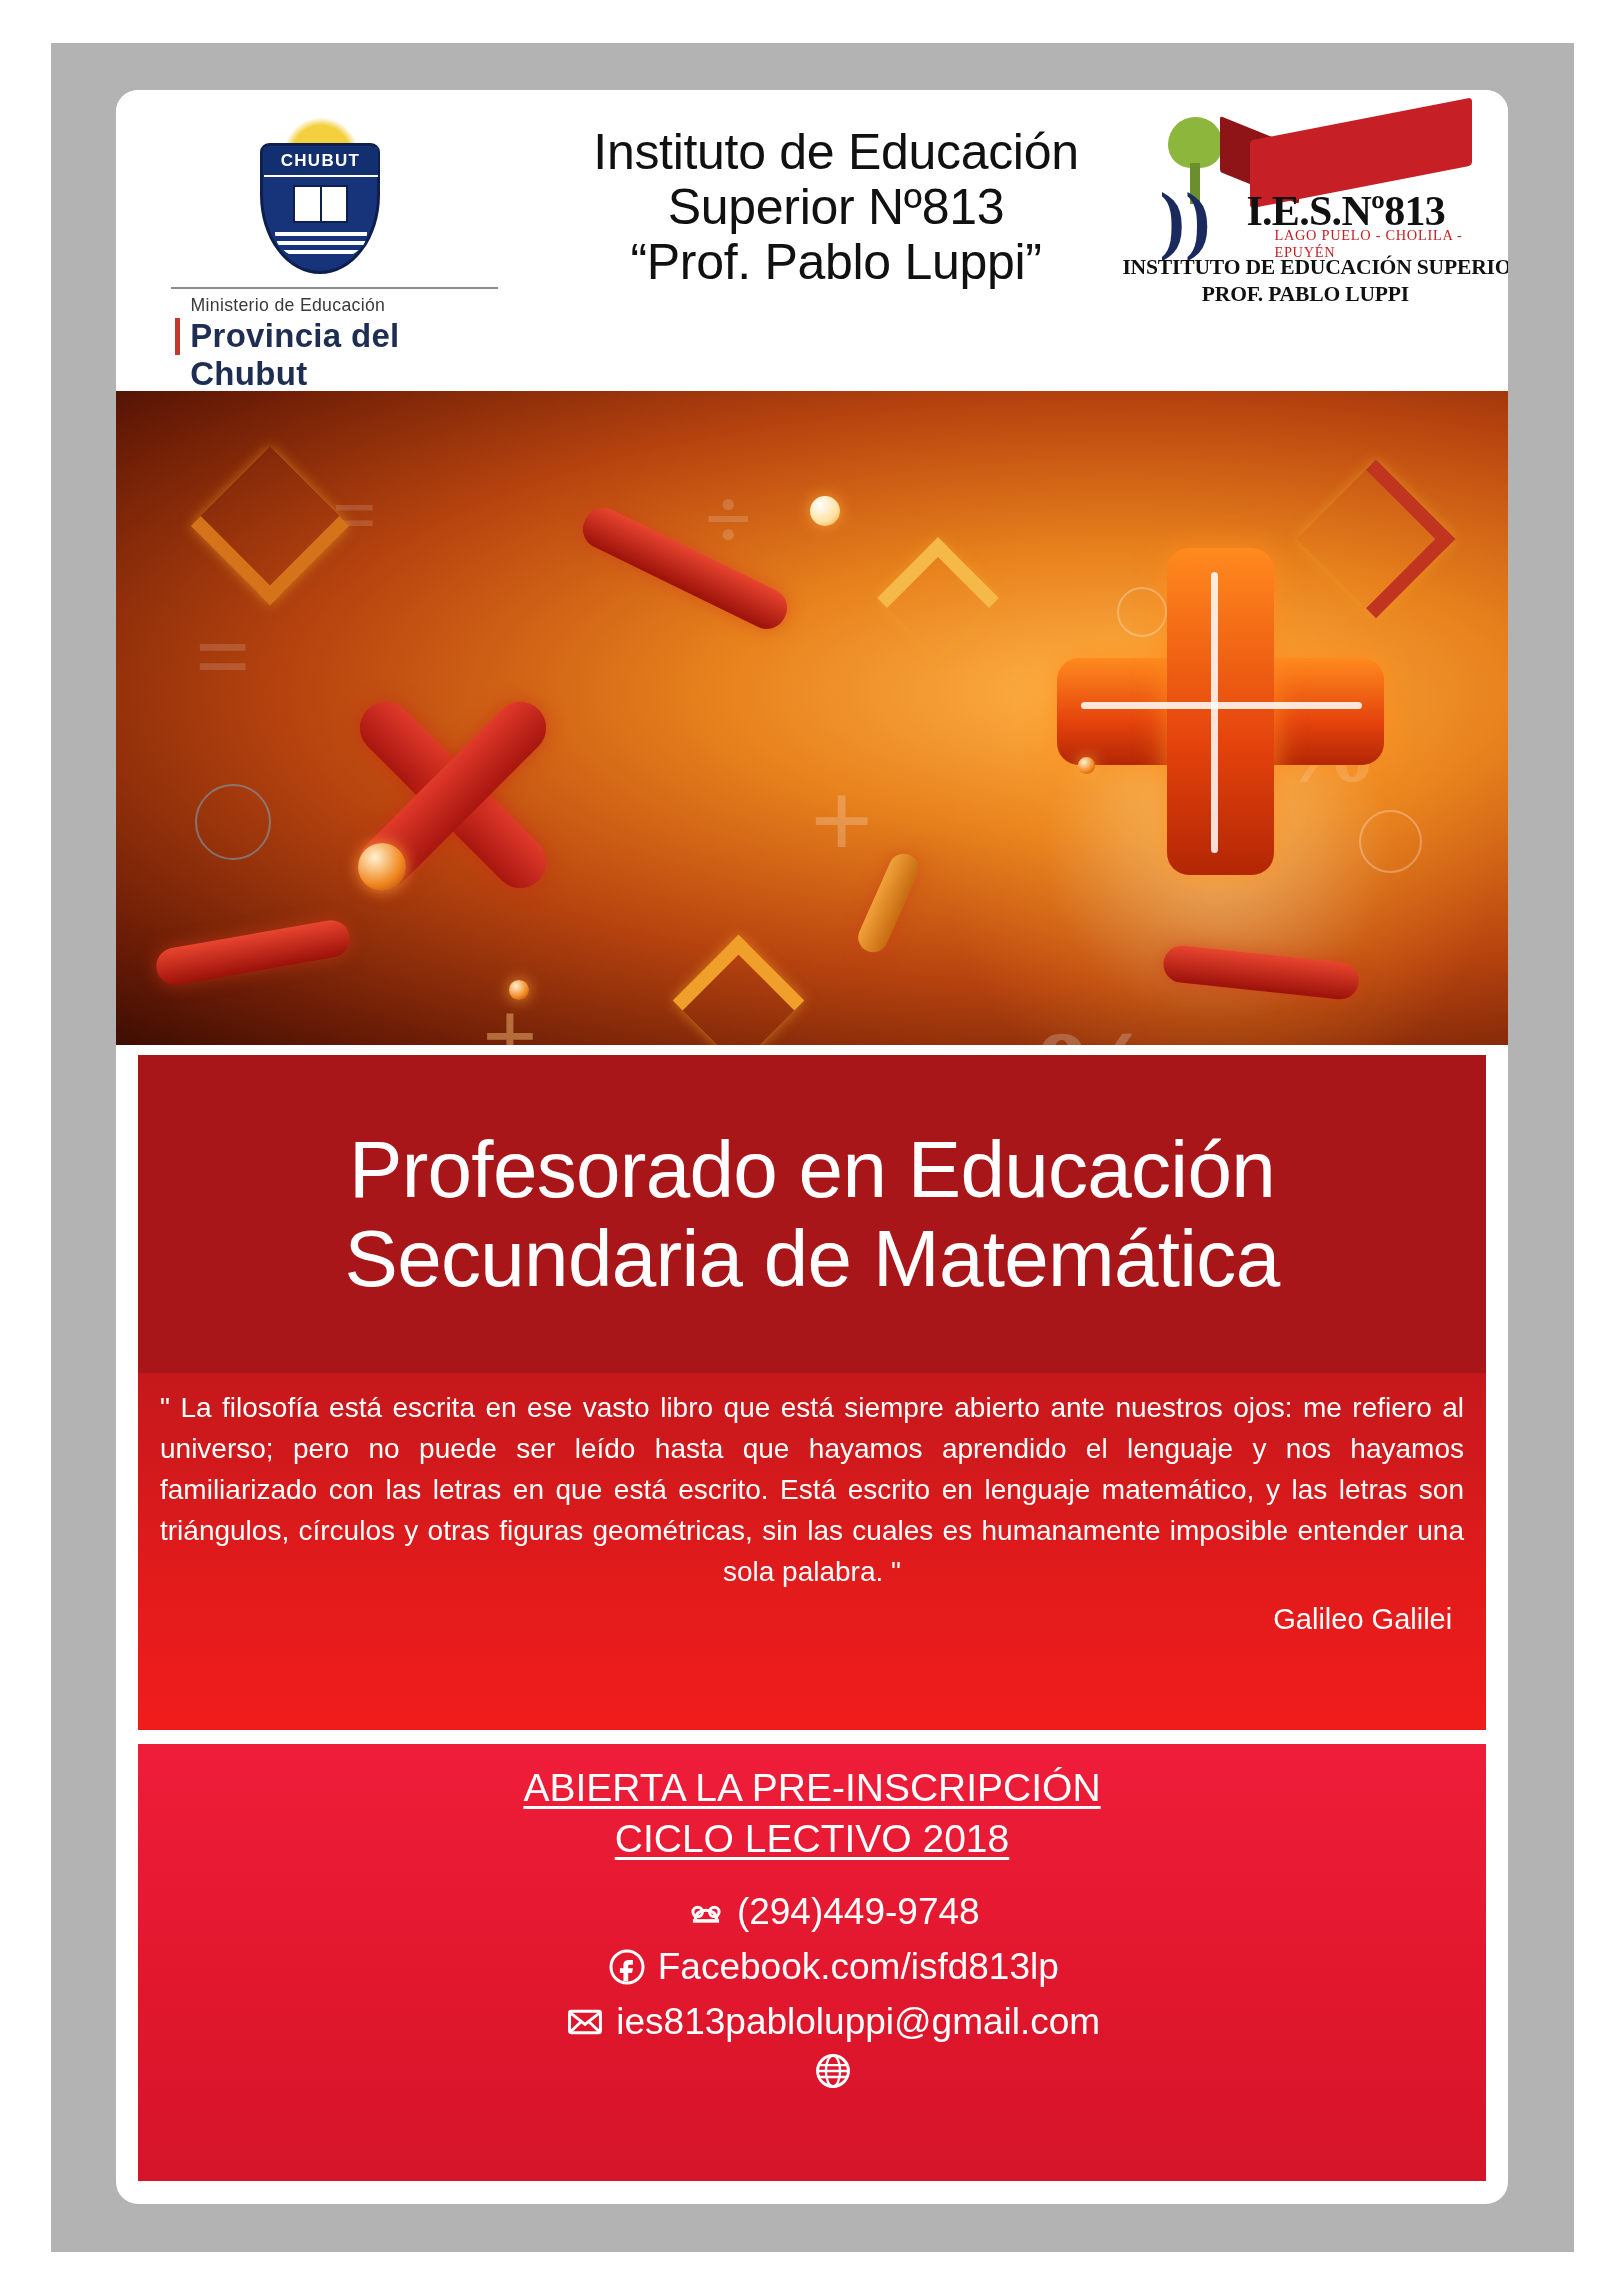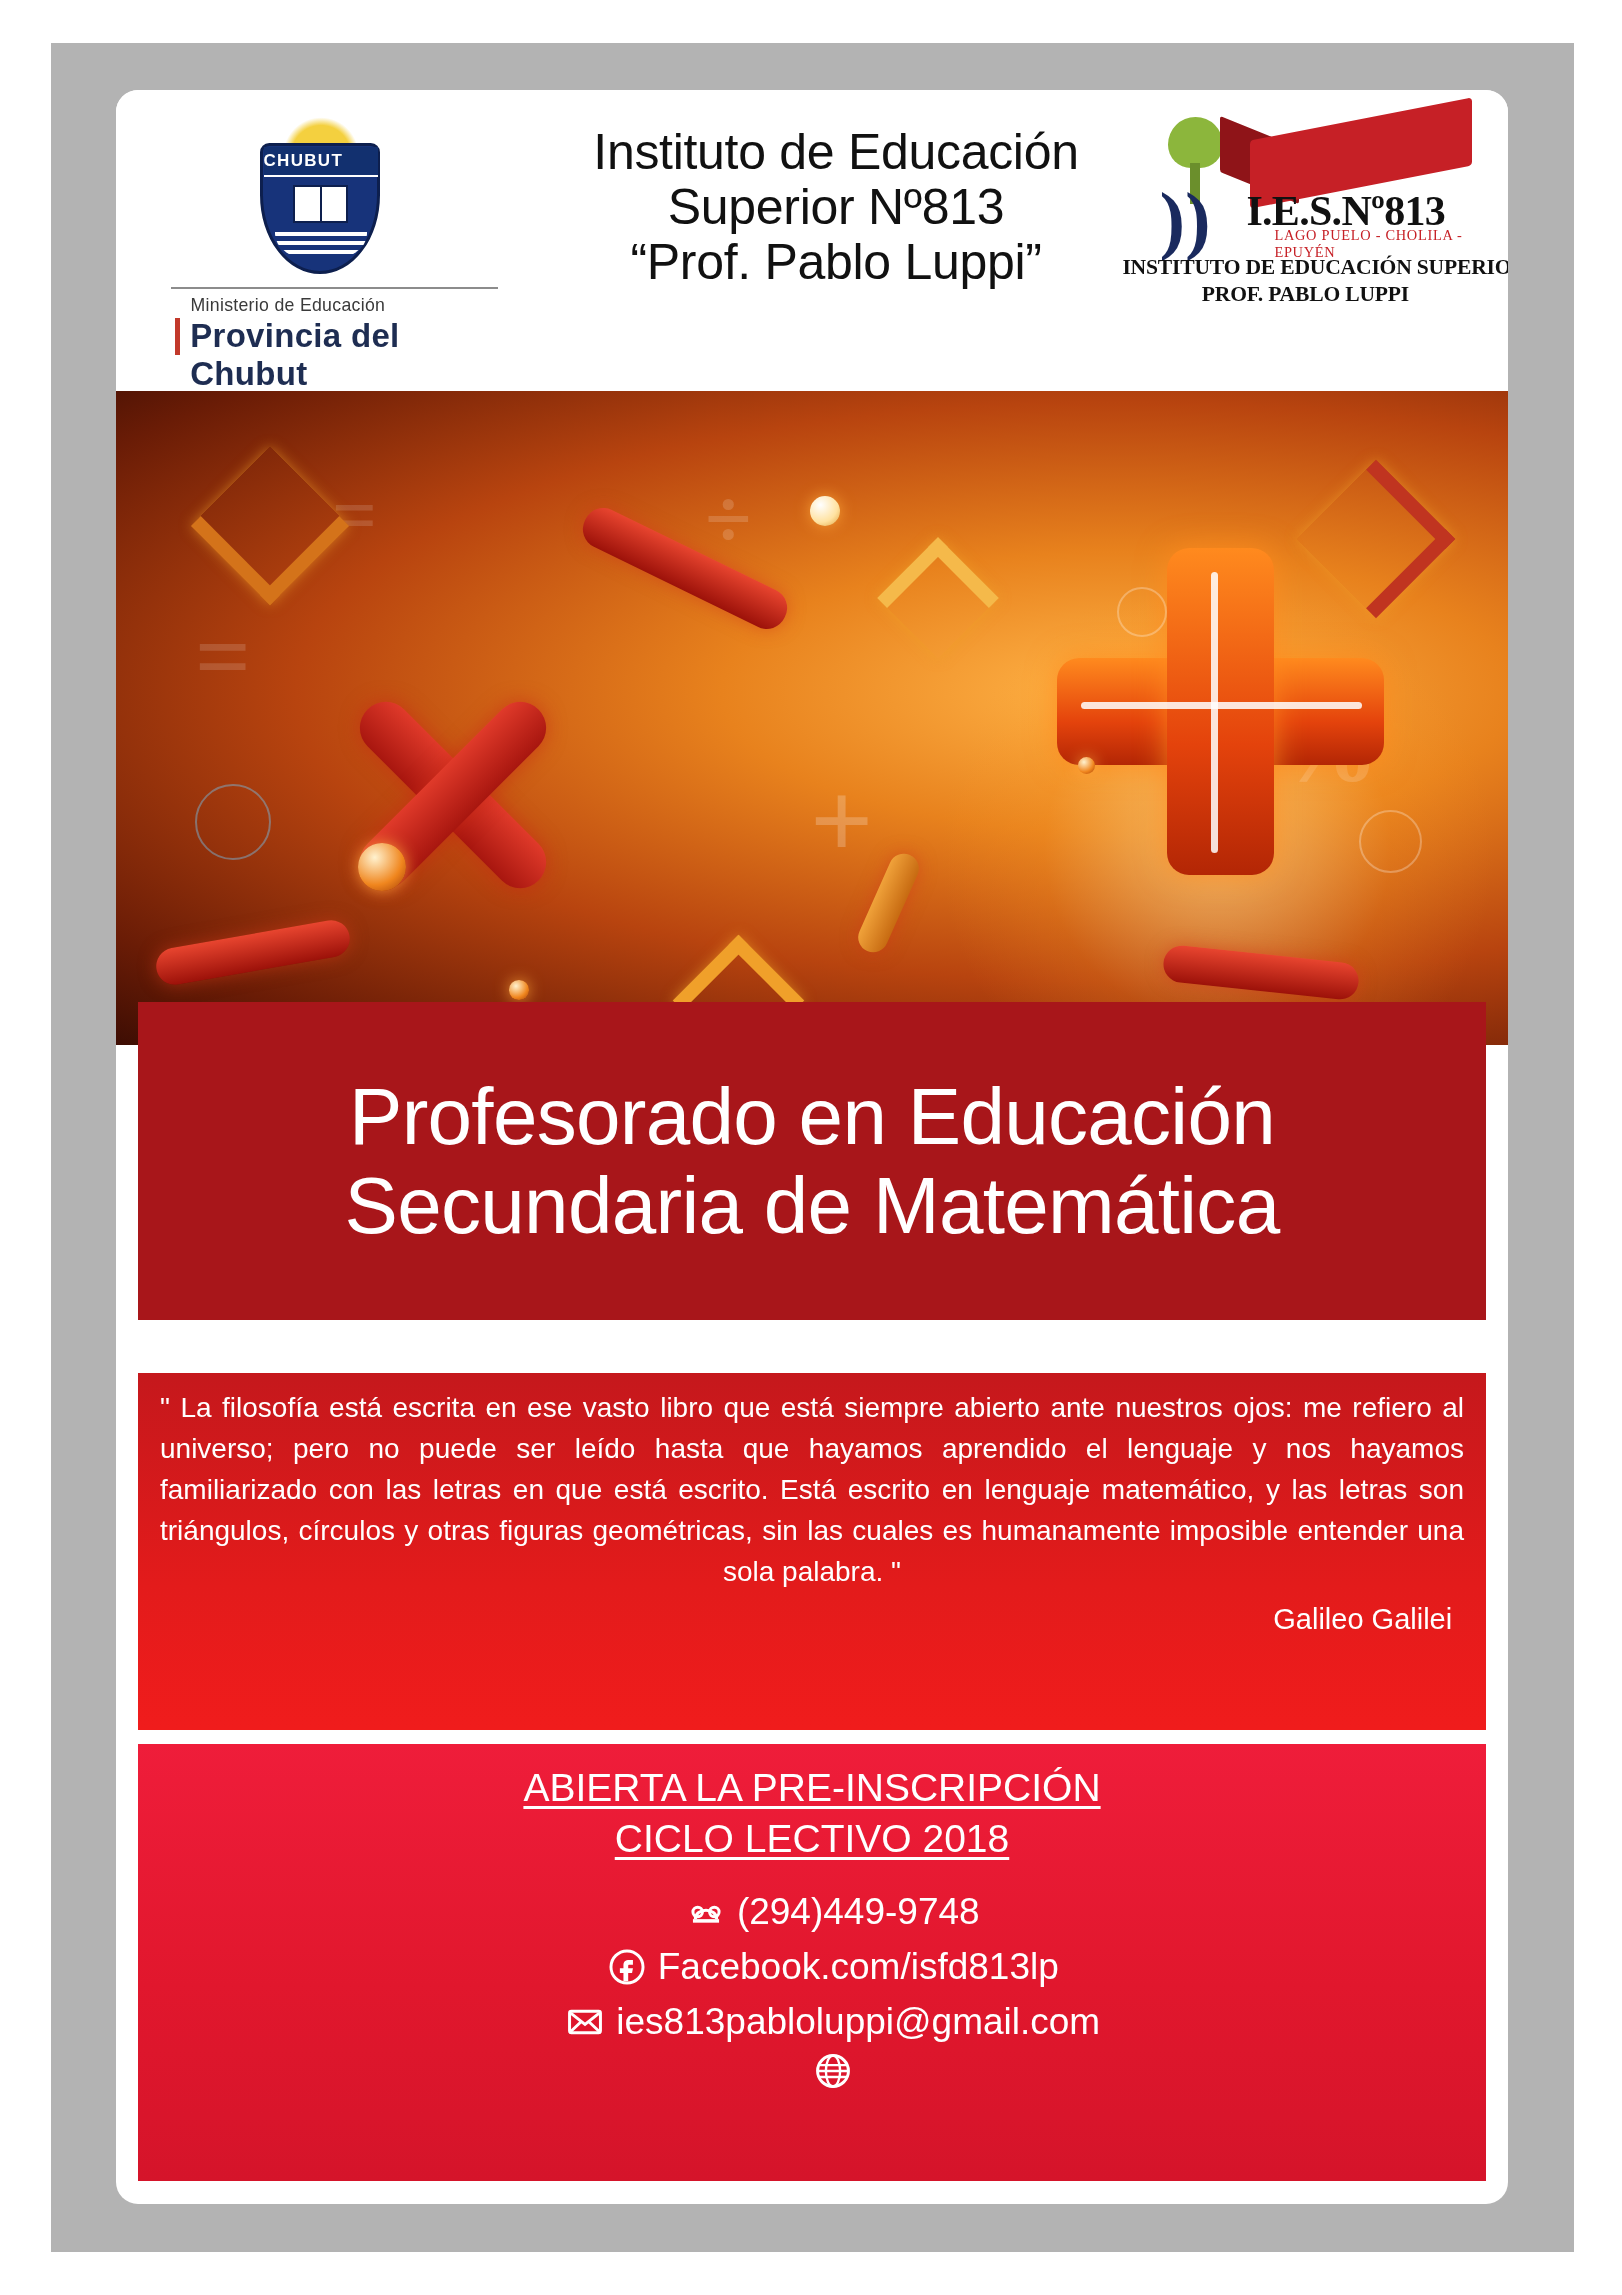--- a/index.html
+++ b/index.html
@@ -78,20 +78,21 @@
     top: 29.4px;
     width: 114px;
     height: 30px;
     background: #12306f;
     border-bottom: 2.6px solid #ffffff;
     box-sizing: border-box;
     color: #ffffff;
     font-size: 17px;
     font-weight: bold;
     letter-spacing: 1.3px;
+    text-align: center;
     line-height: 27.5px;
   }
   .crest-shield .sun {
     position: absolute;
     left: 34px;
     top: 0px;
     width: 76px;
     height: 38px;
     background: radial-gradient(ellipse at 50% 100%, #f4d03f 0%, #f4d03f 55%, rgba(244,208,63,0) 70%);
     border-radius: 38px 38px 0 0;
@@ -431,21 +432,21 @@
   .hero .g3 { left: 366px; top: 589px; font-size: 98px; color: rgba(255,200,120,0.45); }
   .hero .g4 { left: 79px; top: 209px; font-size: 98px; color: rgba(255,255,255,0.15); }
   .hero .g5 { left: 1158px; top: 294px; font-size: 105px; color: rgba(255,255,255,0.18); }
   .hero .g6 { left: 589px; top: 79px; font-size: 85px; color: rgba(255,255,255,0.16); }
   .hero .g8 { left: 216px; top: 79px; font-size: 79px; color: rgba(255,255,255,0.14); }
 
   
   .title-band {
     position: absolute;
     left: 22px;
-    top: 912px;
+    top: 965px;
     width: 1348px;
     height: 318px;
     background: #a8161a;
     color: #ffffff;
     display: flex;
     flex-direction: column;
     justify-content: center;
     align-items: center;
   }
   .title-band .line {

